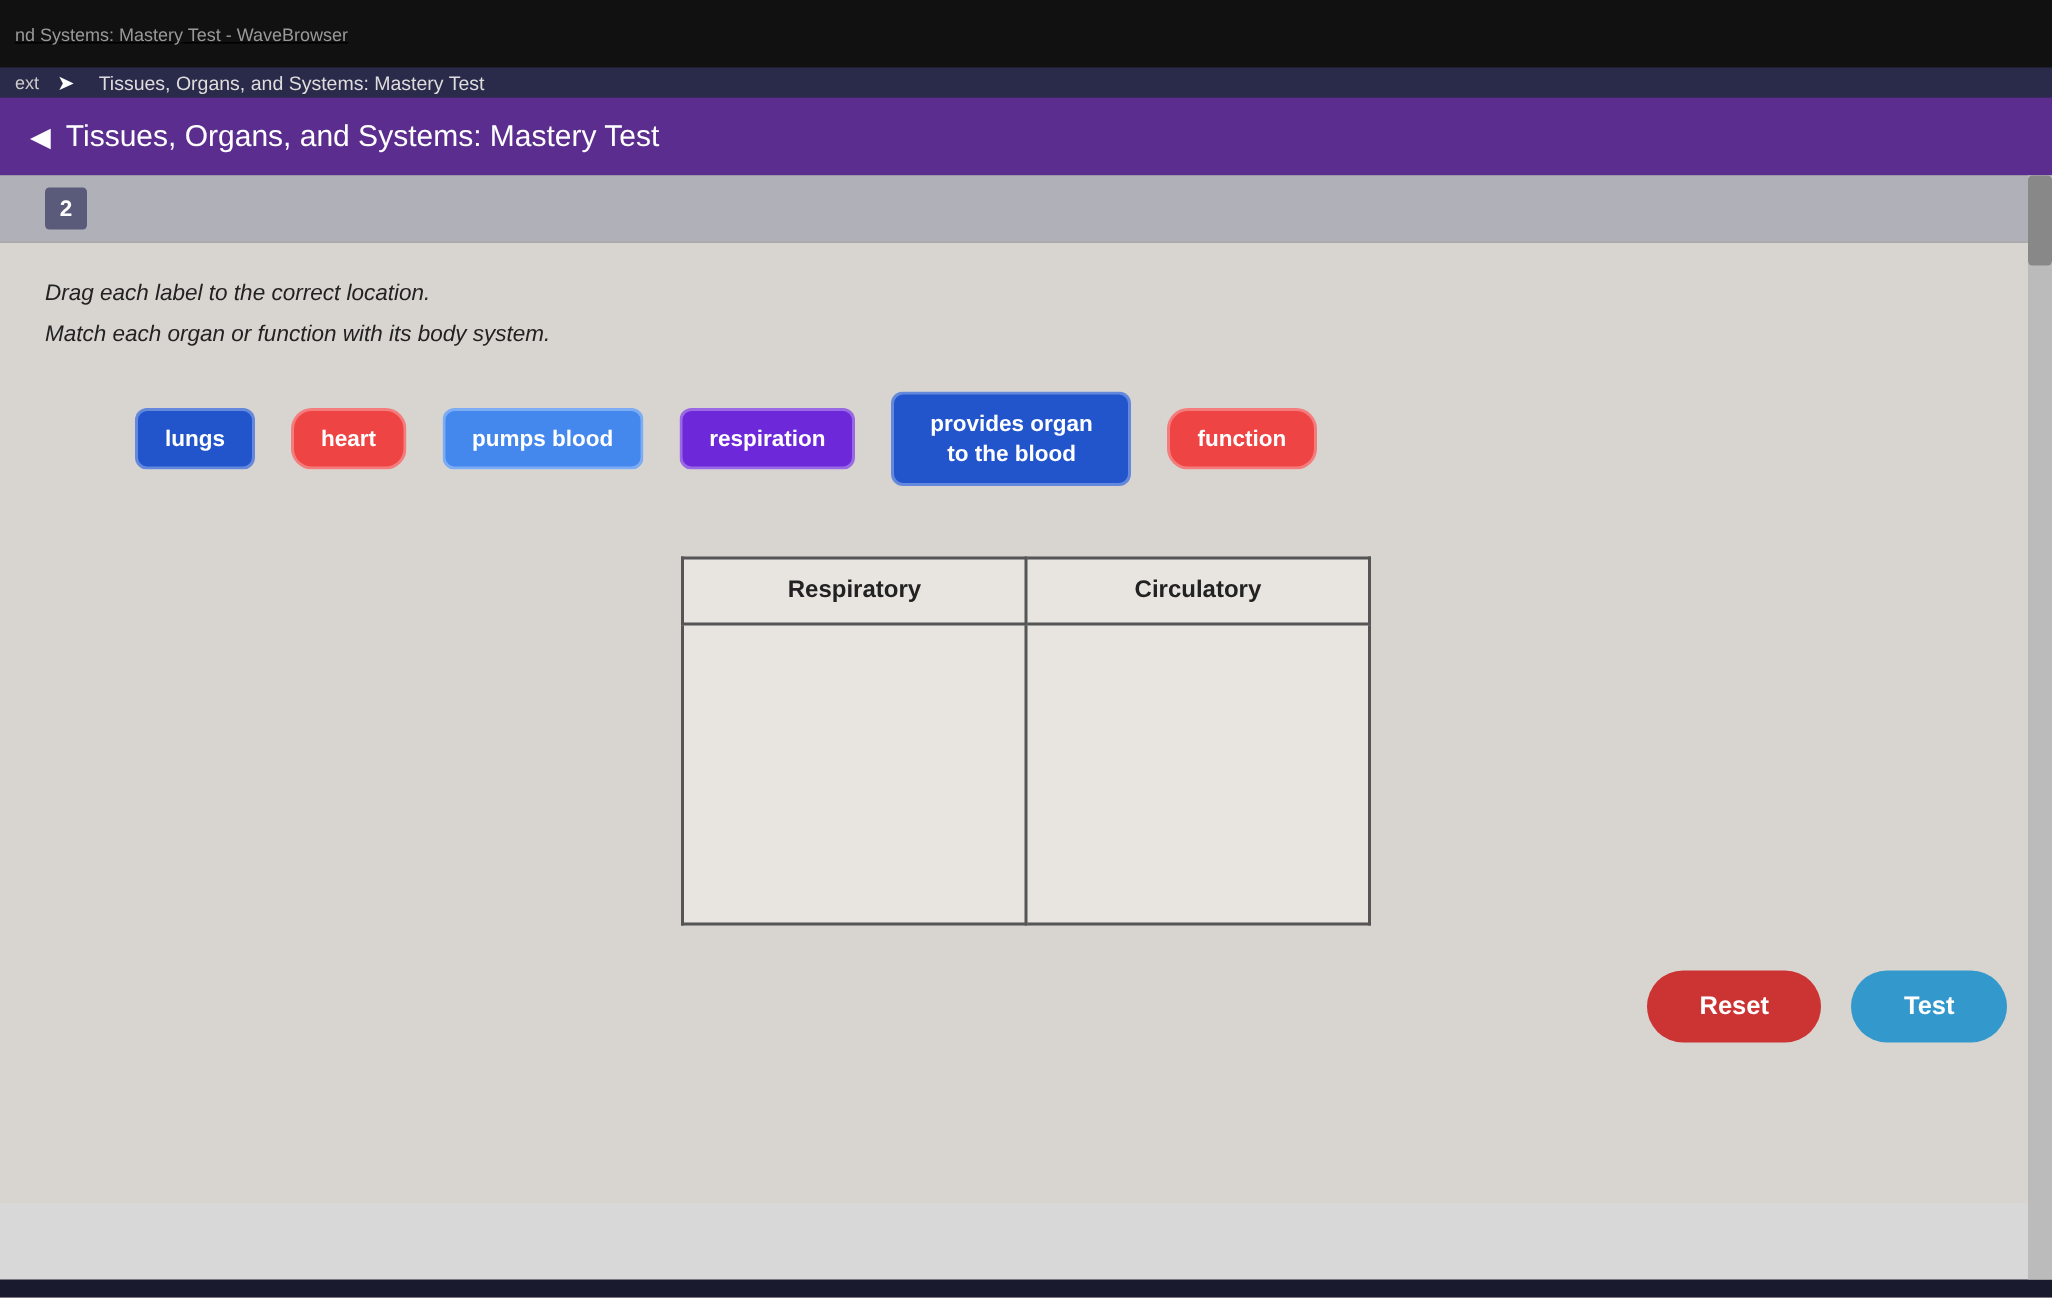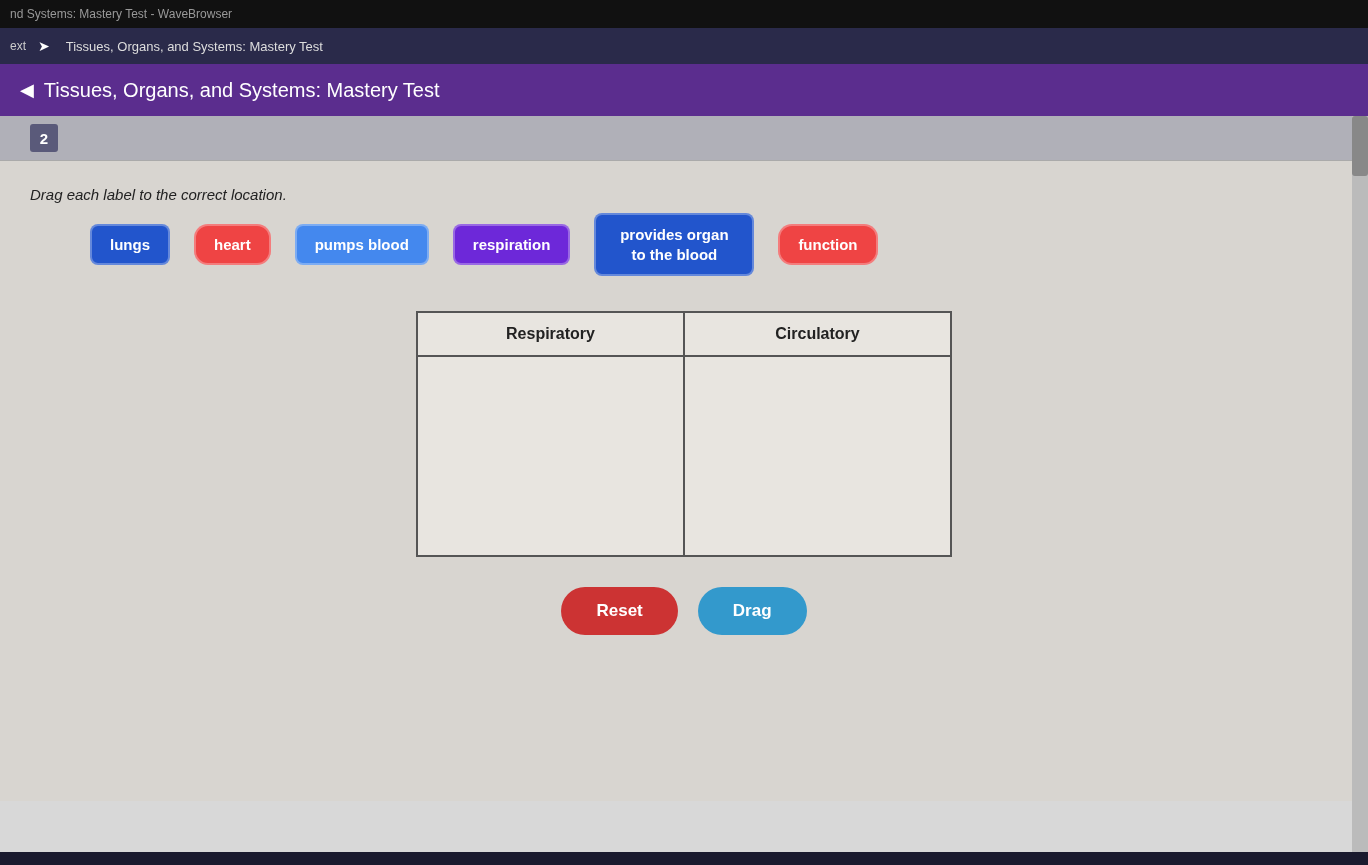--- a/index.html
+++ b/index.html
@@ -8,30 +8,31 @@
       font-family: Arial, sans-serif;
       background: #1a1a2e;
       width: 1368px;
       height: 865px;
       overflow: hidden;
     }
 
     
     .top-bar {
       background: #111;
-      height: 28px;
+      height: 45px;
       display: flex;
       align-items: center;
       padding: 0 10px;
+      text-decoration: underline;
     }
 
     
     .tab-bar {
       background: #2a2a4a;
-      height: 36px;
+      height: 20px;
       display: flex;
       align-items: center;
       padding: 0 10px;
       gap: 8px;
     }
 
     .tab-bar-text {
       color: #ccc;
       font-size: 12px;
     }
@@ -149,21 +150,22 @@
 
     
     .drop-table-container {
       display: flex;
       justify-content: center;
       margin-bottom: 30px;
     }
 
     .drop-table {
       border-collapse: collapse;
-      width: 536px;
+      width: 460px;
+      margin-top: 12px;
     }
 
     .drop-table th {
       border: 2px solid #555;
       padding: 12px 20px;
       text-align: center;
       font-size: 16px;
       font-weight: bold;
       background: #e8e5e0;
       color: #222;
@@ -174,21 +176,21 @@
       width: 240px;
       height: 200px;
       vertical-align: top;
       padding: 10px;
       background: #e8e5e0;
     }
 
     
     .buttons-area {
       display: flex;
-      justify-content: center;
+      justify-content: flex-end;
       gap: 20px;
       margin-top: 10px;
     }
 
     .btn-reset {
       background: #cc3333;
       color: white;
       border: none;
       border-radius: 25px;
       padding: 14px 35px;
@@ -247,20 +249,21 @@
 
 <div class="main-content">
 
   <div class="question-number-bar">
     <div class="question-number">2</div>
   </div>
 
   <div class="question-content">
 
     <p class="instruction-text">Drag each label to the correct location.</p>
+    <p class="question-text">Match each organ or function with its body system.</p>
 
     <div class="labels-area">
 
       <div class="drag-label drag-label-blue">
         <span>lungs</span>
       </div>
 
       <div class="drag-label drag-label-dark-blue">
         <span>heart</span>
       </div>
@@ -295,21 +298,21 @@
           <tr>
             <td></td>
             <td></td>
           </tr>
         </tbody>
       </table>
     </div>
 
     <div class="buttons-area">
       <button class="btn-reset">Reset</button>
-      <button class="btn-next">Drag</button>
+      <button class="btn-next">Test</button>
     </div>
 
   </div>
 
   <div class="scrollbar-track">
     <div class="scrollbar-thumb"></div>
   </div>
 
 </div>
 

